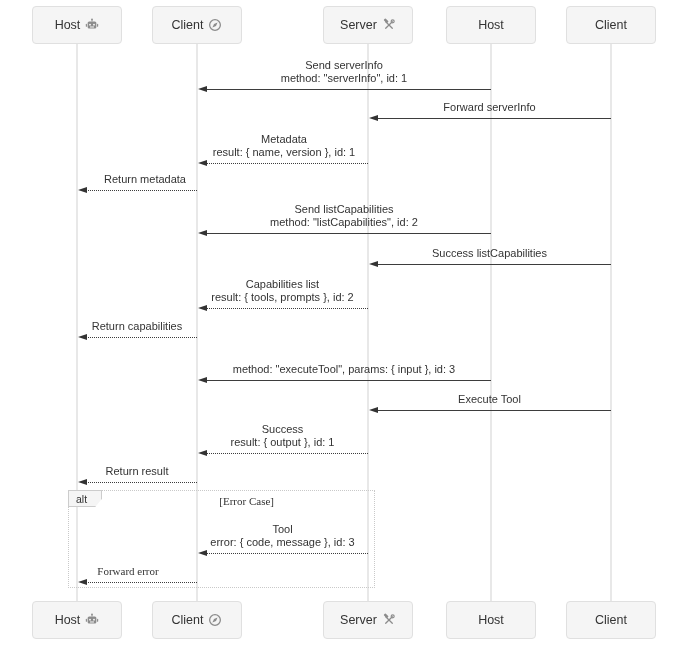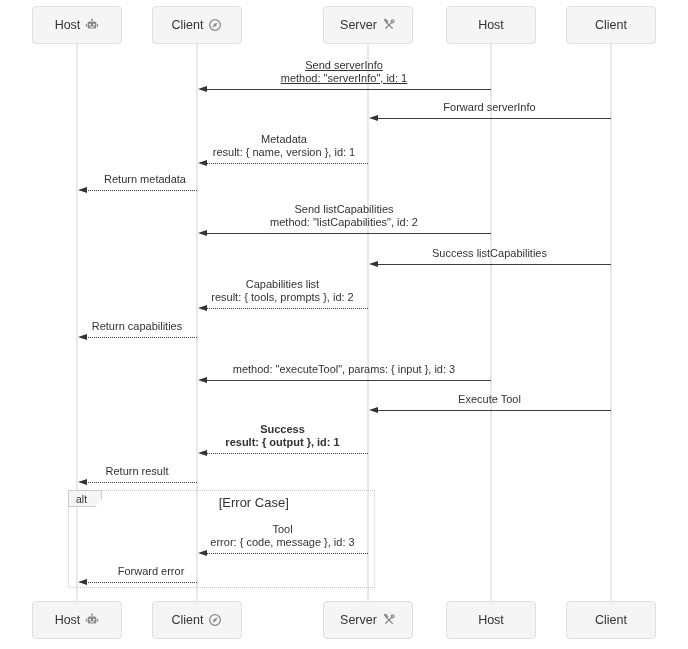--- a/index.html
+++ b/index.html
@@ -30,21 +30,21 @@
   }
   .alt-frame{position:absolute;border:1.2px dotted #c9c9c9;box-sizing:border-box;}
   .alt-tab{
     position:absolute;left:-1px;top:-1px;width:34px;height:17px;box-sizing:border-box;
     background:#f5f5f5;border:1px solid #cccccc;
     clip-path:polygon(0 0,100% 0,100% 52%,80% 100%,0 100%);
     font-size:10.5px;color:#333;display:flex;align-items:center;padding-left:7px;
   }
   .alt-case{
     position:absolute;left:50%;top:4px;transform:translateX(-4%);
-    font-size:13px;color:#333;white-space:nowrap;
+    font-size:11px;color:#333;white-space:nowrap;font-family:Liberation Serif, serif;
   }
 </style>
 </head>
 <body>
 
 <div class="canvas">
   <div id="lifelines">
       <div class="lifeline" style="left: 76px;"></div>
       <div class="lifeline" style="left: 196px;"></div>
       <div class="lifeline" style="left: 367px;"></div>
@@ -81,21 +81,21 @@
       <div class="arrow-line dashed" style="left: 205px; width: 163px; top: 453px;"></div>
       <div class="arrow-head" style="left: 198px; top: 450px;"></div>
       <div class="arrow-line dashed" style="left: 85px; width: 112px; top: 482px;"></div>
       <div class="arrow-head" style="left: 78px; top: 479px;"></div>
       <div class="arrow-line dashed" style="left: 205px; width: 163px; top: 553px;"></div>
       <div class="arrow-head" style="left: 198px; top: 550px;"></div>
       <div class="arrow-line dashed" style="left: 85px; width: 112px; top: 582px;"></div>
       <div class="arrow-head" style="left: 78px; top: 579px;"></div>
     </div>
   <div id="labels">
-      <div class="msg-label" style="left: 344px; bottom: 565px; text-decoration: underline;">
+      <div class="msg-label" style="left: 344px; bottom: 565px;">
         <div>Send serverInfo</div>
         <div>method: "serverInfo", id: 1</div>
       </div>
       <div class="msg-label" style="left: 489.5px; bottom: 536px;">
         <div>Forward serverInfo</div>
       </div>
       <div class="msg-label" style="left: 284px; bottom: 491px;">
         <div>Metadata</div>
         <div>result: { name, version }, id: 1</div>
       </div>
@@ -115,32 +115,32 @@
       </div>
       <div class="msg-label" style="left: 137px; bottom: 317px;">
         <div>Return capabilities</div>
       </div>
       <div class="msg-label" style="left: 344px; bottom: 274px;">
         <div>method: "executeTool", params: { input }, id: 3</div>
       </div>
       <div class="msg-label" style="left: 489.5px; bottom: 244px;">
         <div>Execute Tool</div>
       </div>
-      <div class="msg-label" style="left: 282.5px; bottom: 201px; font-weight: bold;">
+      <div class="msg-label" style="left: 282.5px; bottom: 201px;">
         <div>Success</div>
         <div>result: { output }, id: 1</div>
       </div>
       <div class="msg-label" style="left: 137px; bottom: 172px;">
         <div>Return result</div>
       </div>
       <div class="msg-label" style="left: 282.5px; bottom: 101px;">
         <div>Tool</div>
         <div>error: { code, message }, id: 3</div>
       </div>
-      <div class="msg-label" style="left: 151px; bottom: 72px;">
+      <div class="msg-label" style="left: 128px; bottom: 72px; font-family: Liberation Serif, serif;">
         <div>Forward error</div>
       </div>
     </div>
   <div id="actors-top">
       <div class="actor-box" style="left: 32px; top: 6px;">
         <span>Host</span>
         <span class="icon">
           <svg viewBox="0 0 24 24">
             <g fill="#8c8c8c">
               <circle cx="12" cy="2.6" r="1.6"></circle>

